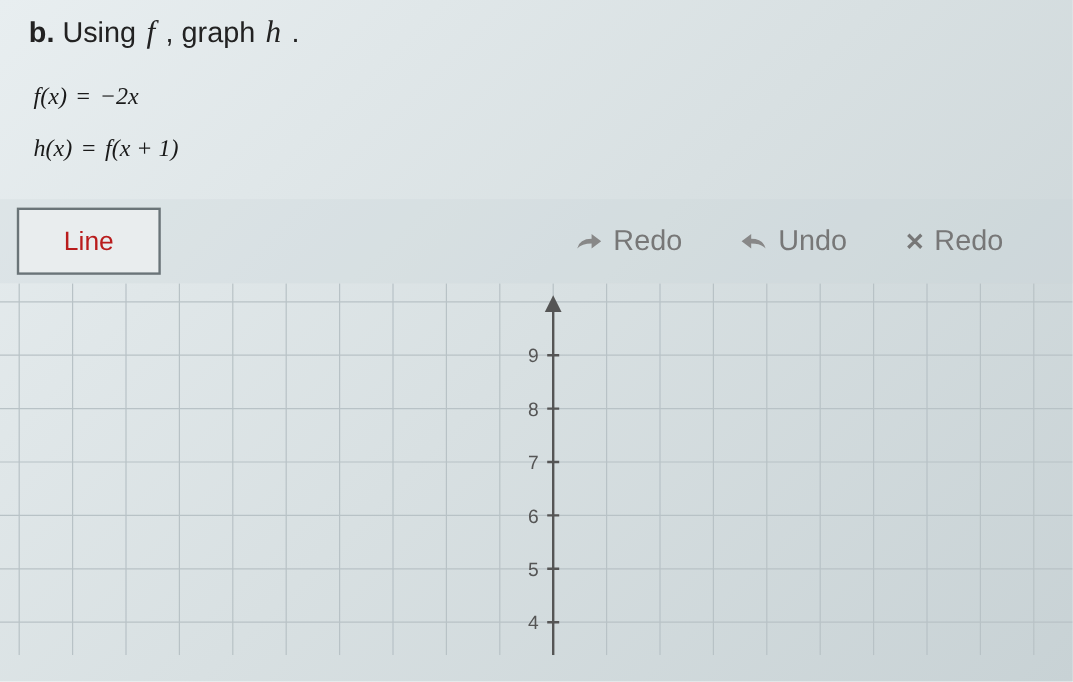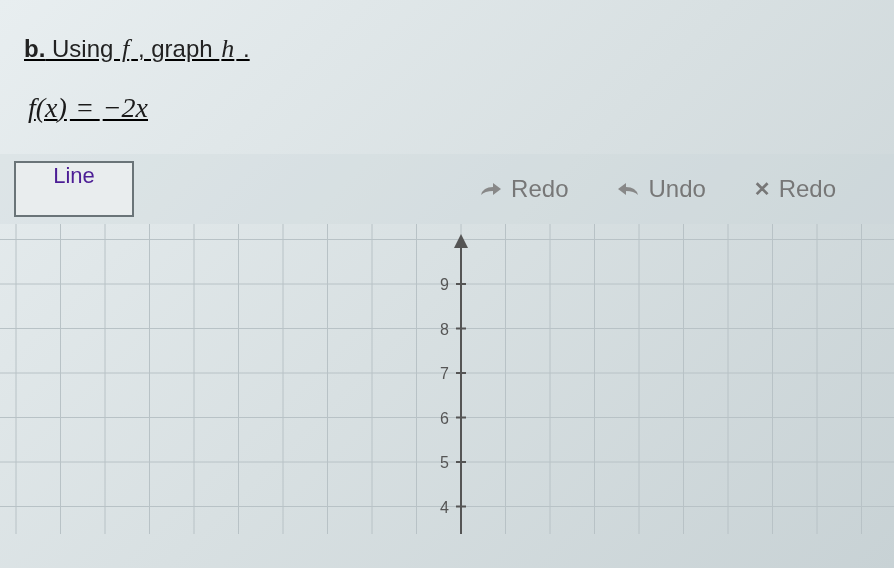--- a/index.html
+++ b/index.html
@@ -5,55 +5,54 @@
     * { margin: 0; padding: 0; box-sizing: border-box; }
     body {
       width: 894px;
       height: 568px;
       font-family: Arial, sans-serif;
       background: linear-gradient(135deg, #e8eef0 0%, #d8e0e2 50%, #c8d2d5 100%);
       overflow: hidden;
       position: relative;
     }
     .question-area {
-      padding: 34px 24px 10px 24px;
-      text-decoration: underline;
+      padding: 12px 24px 10px 24px;
     }
     .question-header {
       font-size: 24px;
       color: #222;
       margin-bottom: 28px;
     }
     .question-header .part-label { font-weight: bold; }
     .math-var { font-family: 'Times New Roman', serif; font-style: italic; font-size: 26px; padding: 0 2px; }
     .equation {
       font-family: 'Times New Roman', serif;
-      font-size: 28px;
+      font-size: 20px;
       color: #1a1a1a;
       margin-bottom: 20px;
       font-style: italic;
       padding-left: 4px;
     }
     .equation .op { font-style: normal; padding: 0 3px; }
     .toolbar {
       display: flex;
       align-items: center;
       height: 70px;
       background: rgba(200,210,214,0.25);
       padding: 0 10px;
     }
     .line-button {
       width: 120px;
       height: 56px;
       background: #e9edee;
       border: 2px solid #6a7478;
       font-size: 22px;
-      color: #4c1d95;
+      color: #b91c1c;
       display: flex;
-      align-items: flex-start;
+      align-items: center;
       justify-content: center;
       cursor: pointer;
       margin-left: 4px;
     }
     .toolbar-spacer { flex: 1; }
     .tool-action {
       display: flex;
       align-items: center;
       font-size: 24px;
       color: #777;
@@ -92,20 +91,23 @@
     <span class="math-var">f</span>
     <span> , graph </span>
     <span class="math-var">h</span>
     <span> .</span>
   </div>
 
   <div class="equation">
     <span>f</span>(<span>x</span>)<span class="op"> = </span><span>−2x</span>
   </div>
 
+  <div class="equation">
+    <span>h</span>(<span>x</span>)<span class="op"> = </span><span>f</span>(<span>x + 1</span>)
+  </div>
 </div>
 
 <div class="toolbar">
   <div class="line-button">
     <span>Line</span>
   </div>
   <div class="toolbar-spacer"></div>
   <div class="tool-action">
     <span class="icon-wrap">
       <svg width="24" height="16" viewBox="0 0 24 16">

